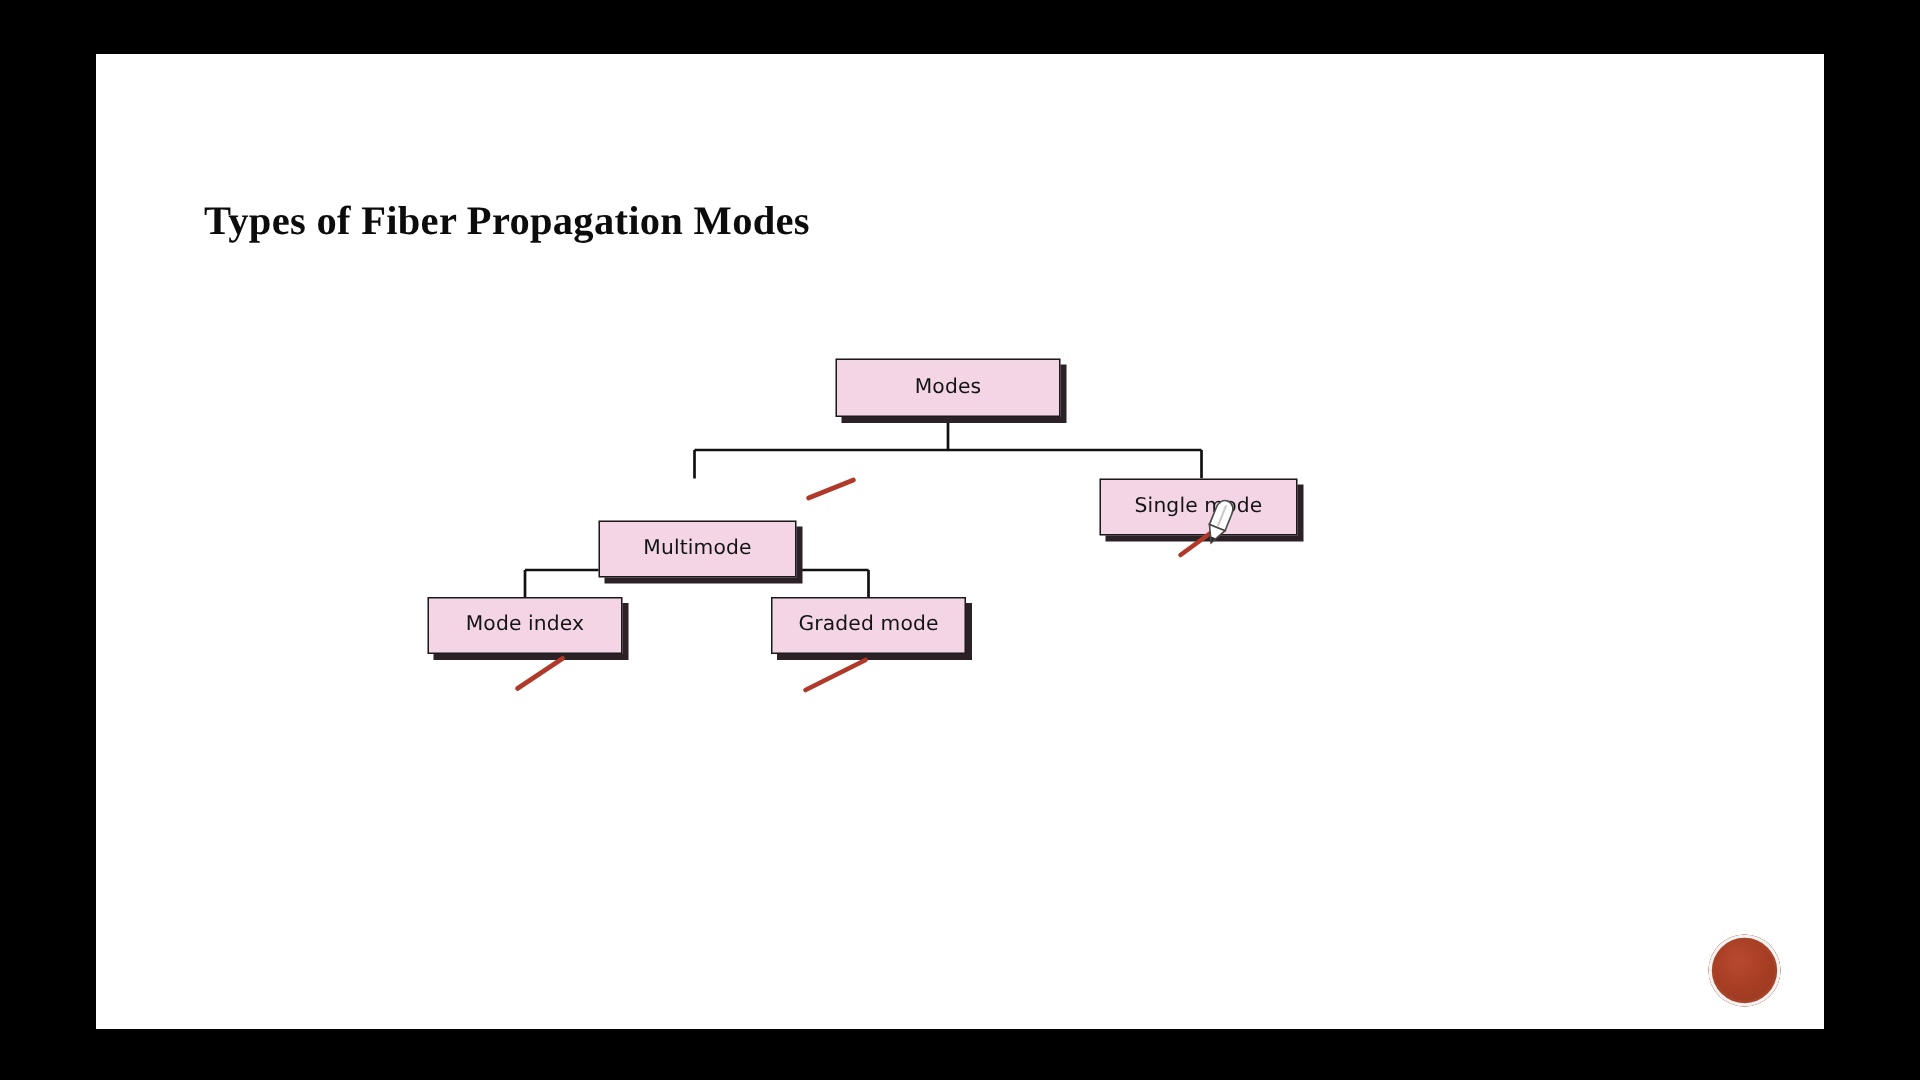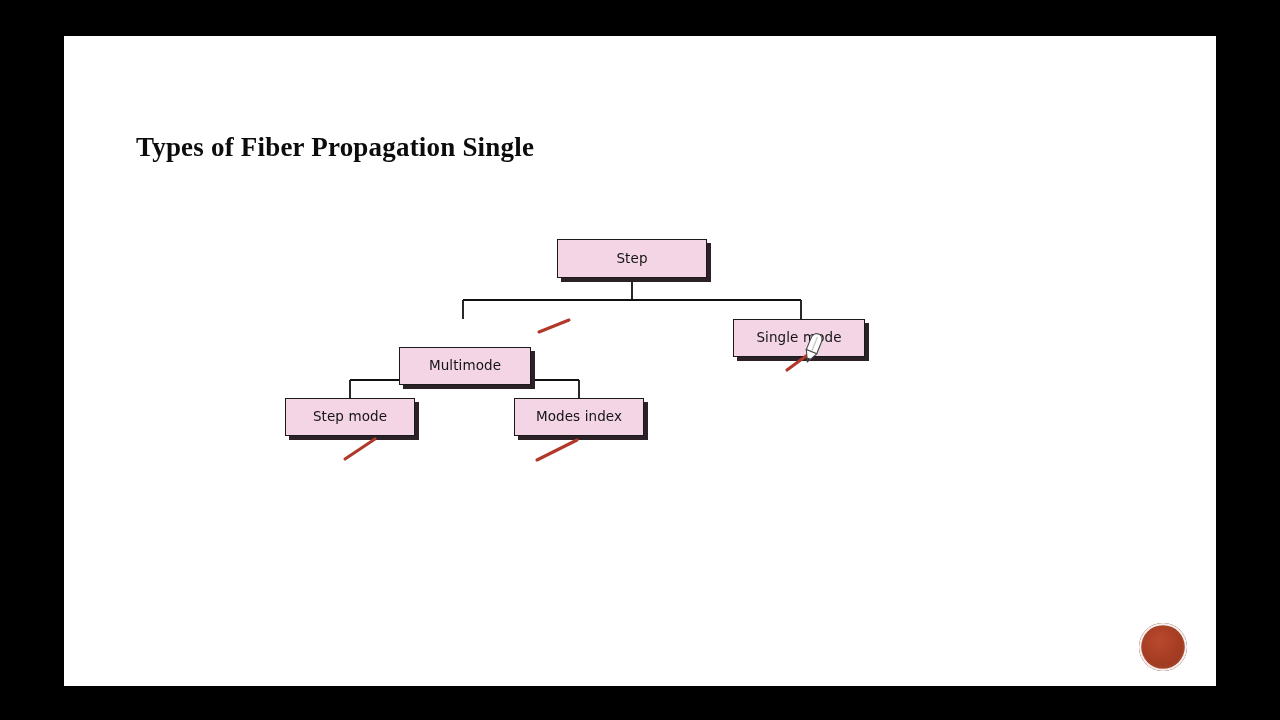--- a/index.html
+++ b/index.html
@@ -135,21 +135,21 @@
     letter-spacing: -0.5px;
   }
 </style>
 </head>
 <body>
 
 <div id="viewport">
 
   <div id="slide">
 
-    <div id="slide-title">Types of Fiber Propagation Single</div>
+    <div id="slide-title">Types of Fiber Propagation Modes</div>
 
     <div id="diagram">
 
       <svg id="connectors" viewBox="0 0 1152 650">
 
         <path d="M 568 242 L 568 264" stroke="#111111" stroke-width="1.8" fill="none"></path>
 
         <path d="M 399 264 L 737 264" stroke="#111111" stroke-width="1.8" fill="none"></path>
 
         <path d="M 399 264 L 399 283" stroke="#111111" stroke-width="1.8" fill="none"></path>
@@ -157,37 +157,37 @@
 
         <path d="M 401 321 L 401 344" stroke="#111111" stroke-width="1.8" fill="none"></path>
 
         <path d="M 286 344 L 515 344" stroke="#111111" stroke-width="1.8" fill="none"></path>
 
         <path d="M 286 344 L 286 362" stroke="#111111" stroke-width="1.8" fill="none"></path>
         <path d="M 515 344 L 515 362" stroke="#111111" stroke-width="1.8" fill="none"></path>
       </svg>
 
       <div class="node" id="node-mode">
-        <span class="node-label">Step</span>
+        <span class="node-label">Modes</span>
       </div>
 
       <div class="node" id="node-multimode">
         <span class="node-label">Multimode</span>
       </div>
 
       <div class="node" id="node-singlemode">
         <span class="node-label">Single mode</span>
       </div>
 
       <div class="node" id="node-stepindex">
-        <span class="node-label">Step mode</span>
+        <span class="node-label">Mode index</span>
       </div>
 
       <div class="node" id="node-gradedindex">
-        <span class="node-label">Modes index</span>
+        <span class="node-label">Graded mode</span>
       </div>
 
       <svg id="annotations" viewBox="0 0 1152 650">
         <path d="M 475 296 L 505 284" stroke="#b0392a" stroke-width="3.1" stroke-linecap="round" fill="none"></path>
         <path d="M 723 334 L 753 312" stroke="#b0392a" stroke-width="3.1" stroke-linecap="round" fill="none"></path>
         <path d="M 281 423 L 311 403" stroke="#b0392a" stroke-width="3.1" stroke-linecap="round" fill="none"></path>
         <path d="M 473 424 L 513 404" stroke="#b0392a" stroke-width="3.1" stroke-linecap="round" fill="none"></path>
       </svg>
 
       <svg id="pen-cursor" viewBox="0 0 26 32">

